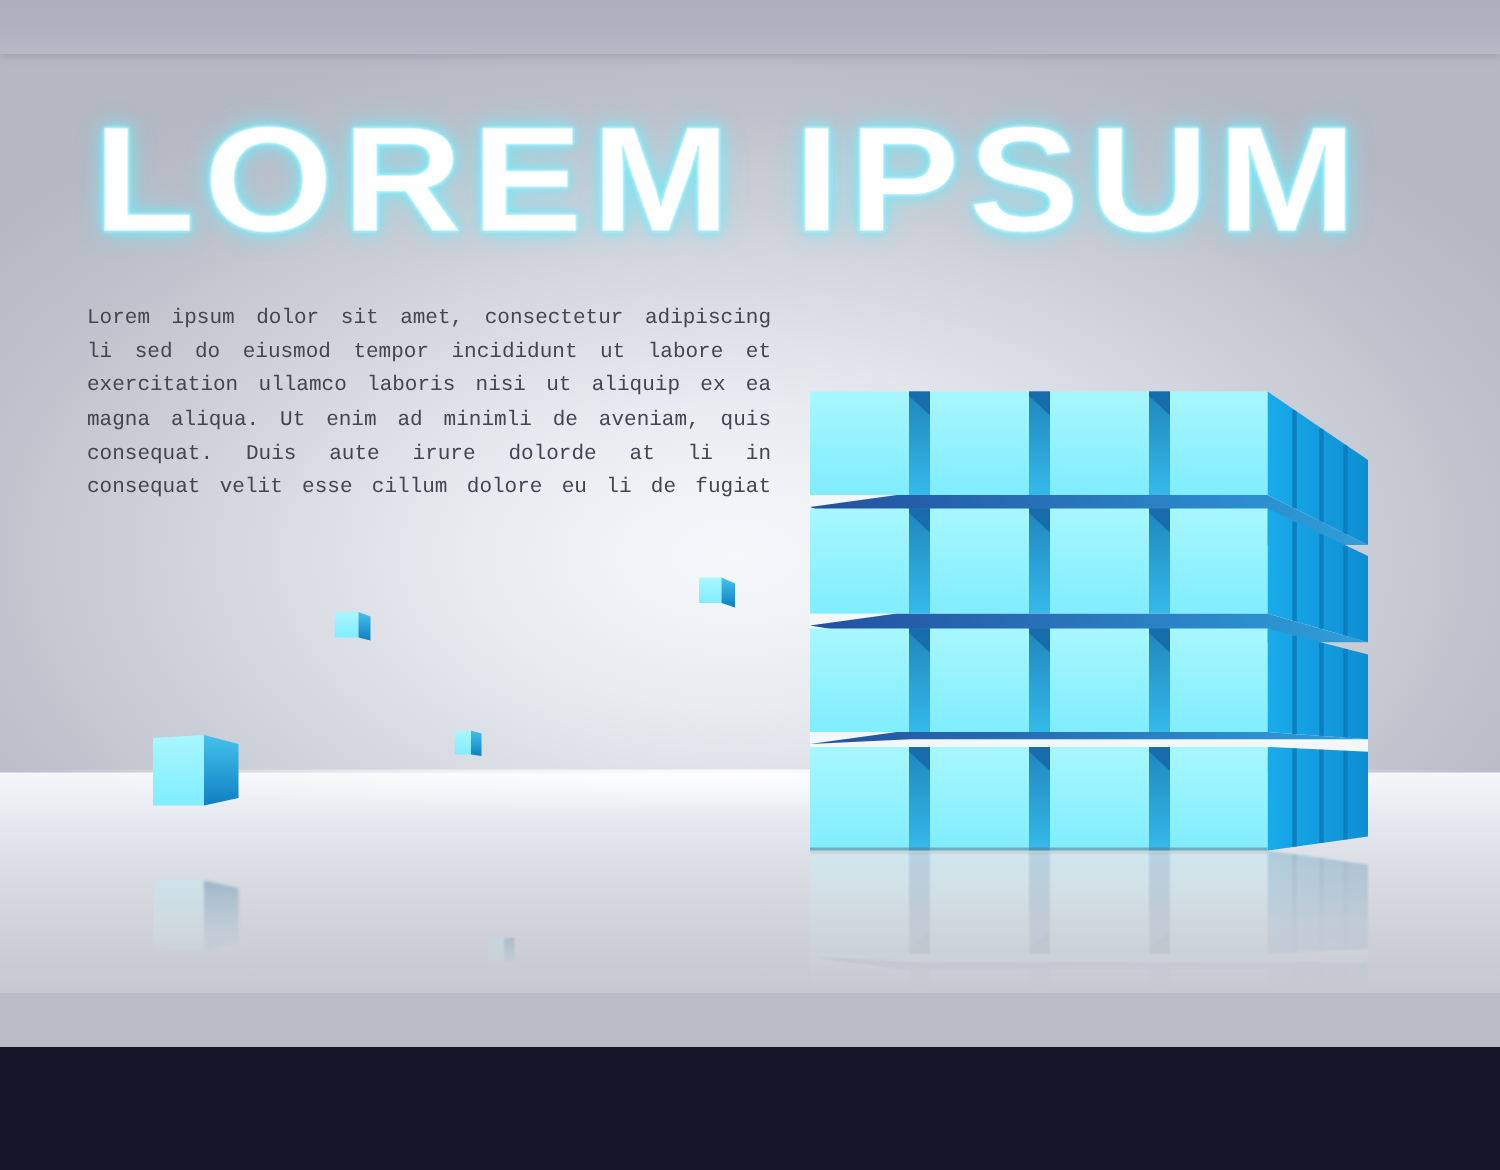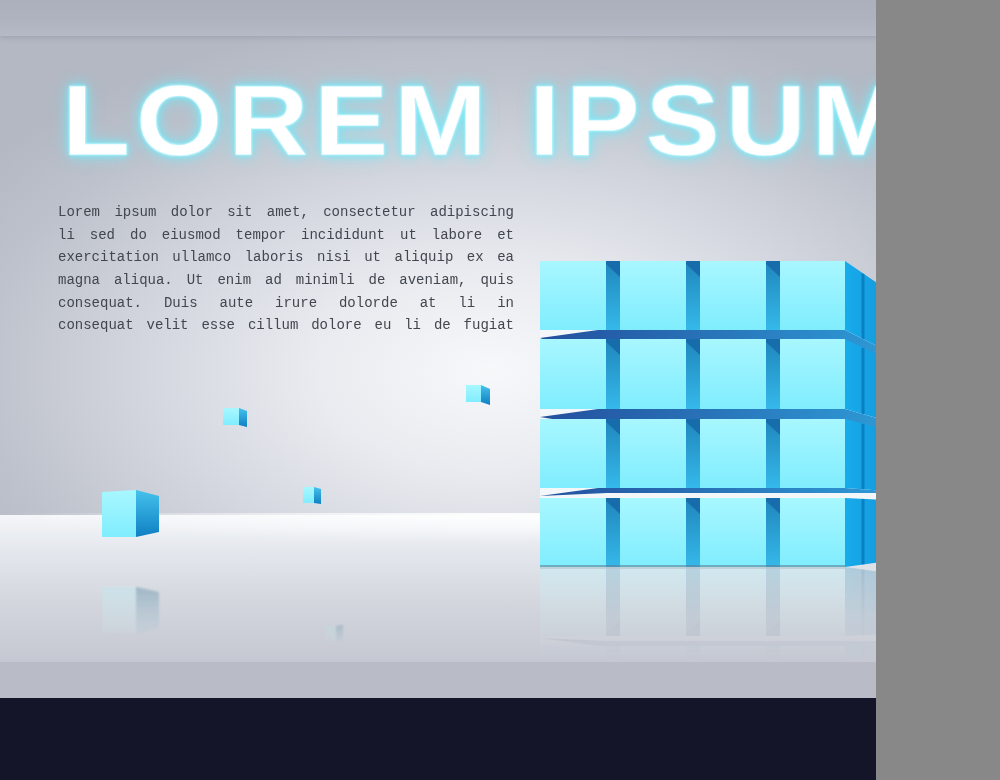--- a/index.html
+++ b/index.html
@@ -1,20 +1,19 @@
 <!DOCTYPE html>
 <html style="--wall_gray: #B4B8C3; --wall_light: #F7F8FA; --ceiling_band: #AFB3BF; --floor_light: #F4F6F9; --floor_gray: #C5C8D2; --mid_band: #B9BBC6; --footer_bg: #15152A; --footer_text: #FFFFFF; --credit_text: #EDEEF3; --title_text: #FFFFFF; --title_glow: #76E7F6; --body_text: #42464E; --cube_front_top: #A8F7FF; --cube_front_bottom: #80EDFE; --strip_top: #1F86BC; --strip_bottom: #35B9EA; --side_near: #18ABEB; --side_far: #0E8ED2; --wedge_navy: #234F9E; --wedge_blue: #2F9FD9; --gap_white: #F3F7FA; --shadow_notch: #1668A8; --side_line: #0C7FC0; --small_side_top: #45C2EC; --small_side_bottom: #0F7FC2;"><head>
 <meta charset="utf-8">
 <style>
   html,body{margin:0;padding:0;background:#888;}
   .poster{
-    position:relative;width:860px;height:780px;overflow:hidden;
+    position:relative;width:1000px;height:780px;overflow:hidden;
     font-family:"Liberation Sans",sans-serif;
     background:var(--wall_gray,#B4B8C3);
-    padding-left:16px;
   }
   
   .wall{
     position:absolute;left:0;top:0;width:1000px;height:515px;
     background:
       radial-gradient(ellipse 620px 360px at 49% 72%,
         var(--wall_light,#F7F8FA) 0%, #E9EBF0 28%, #D3D6DE 56%, #BEC2CC 82%, var(--wall_gray,#B4B8C3) 100%);
   }
   .ceiling-band{
     position:absolute;left:0;top:0;width:1000px;height:36px;

